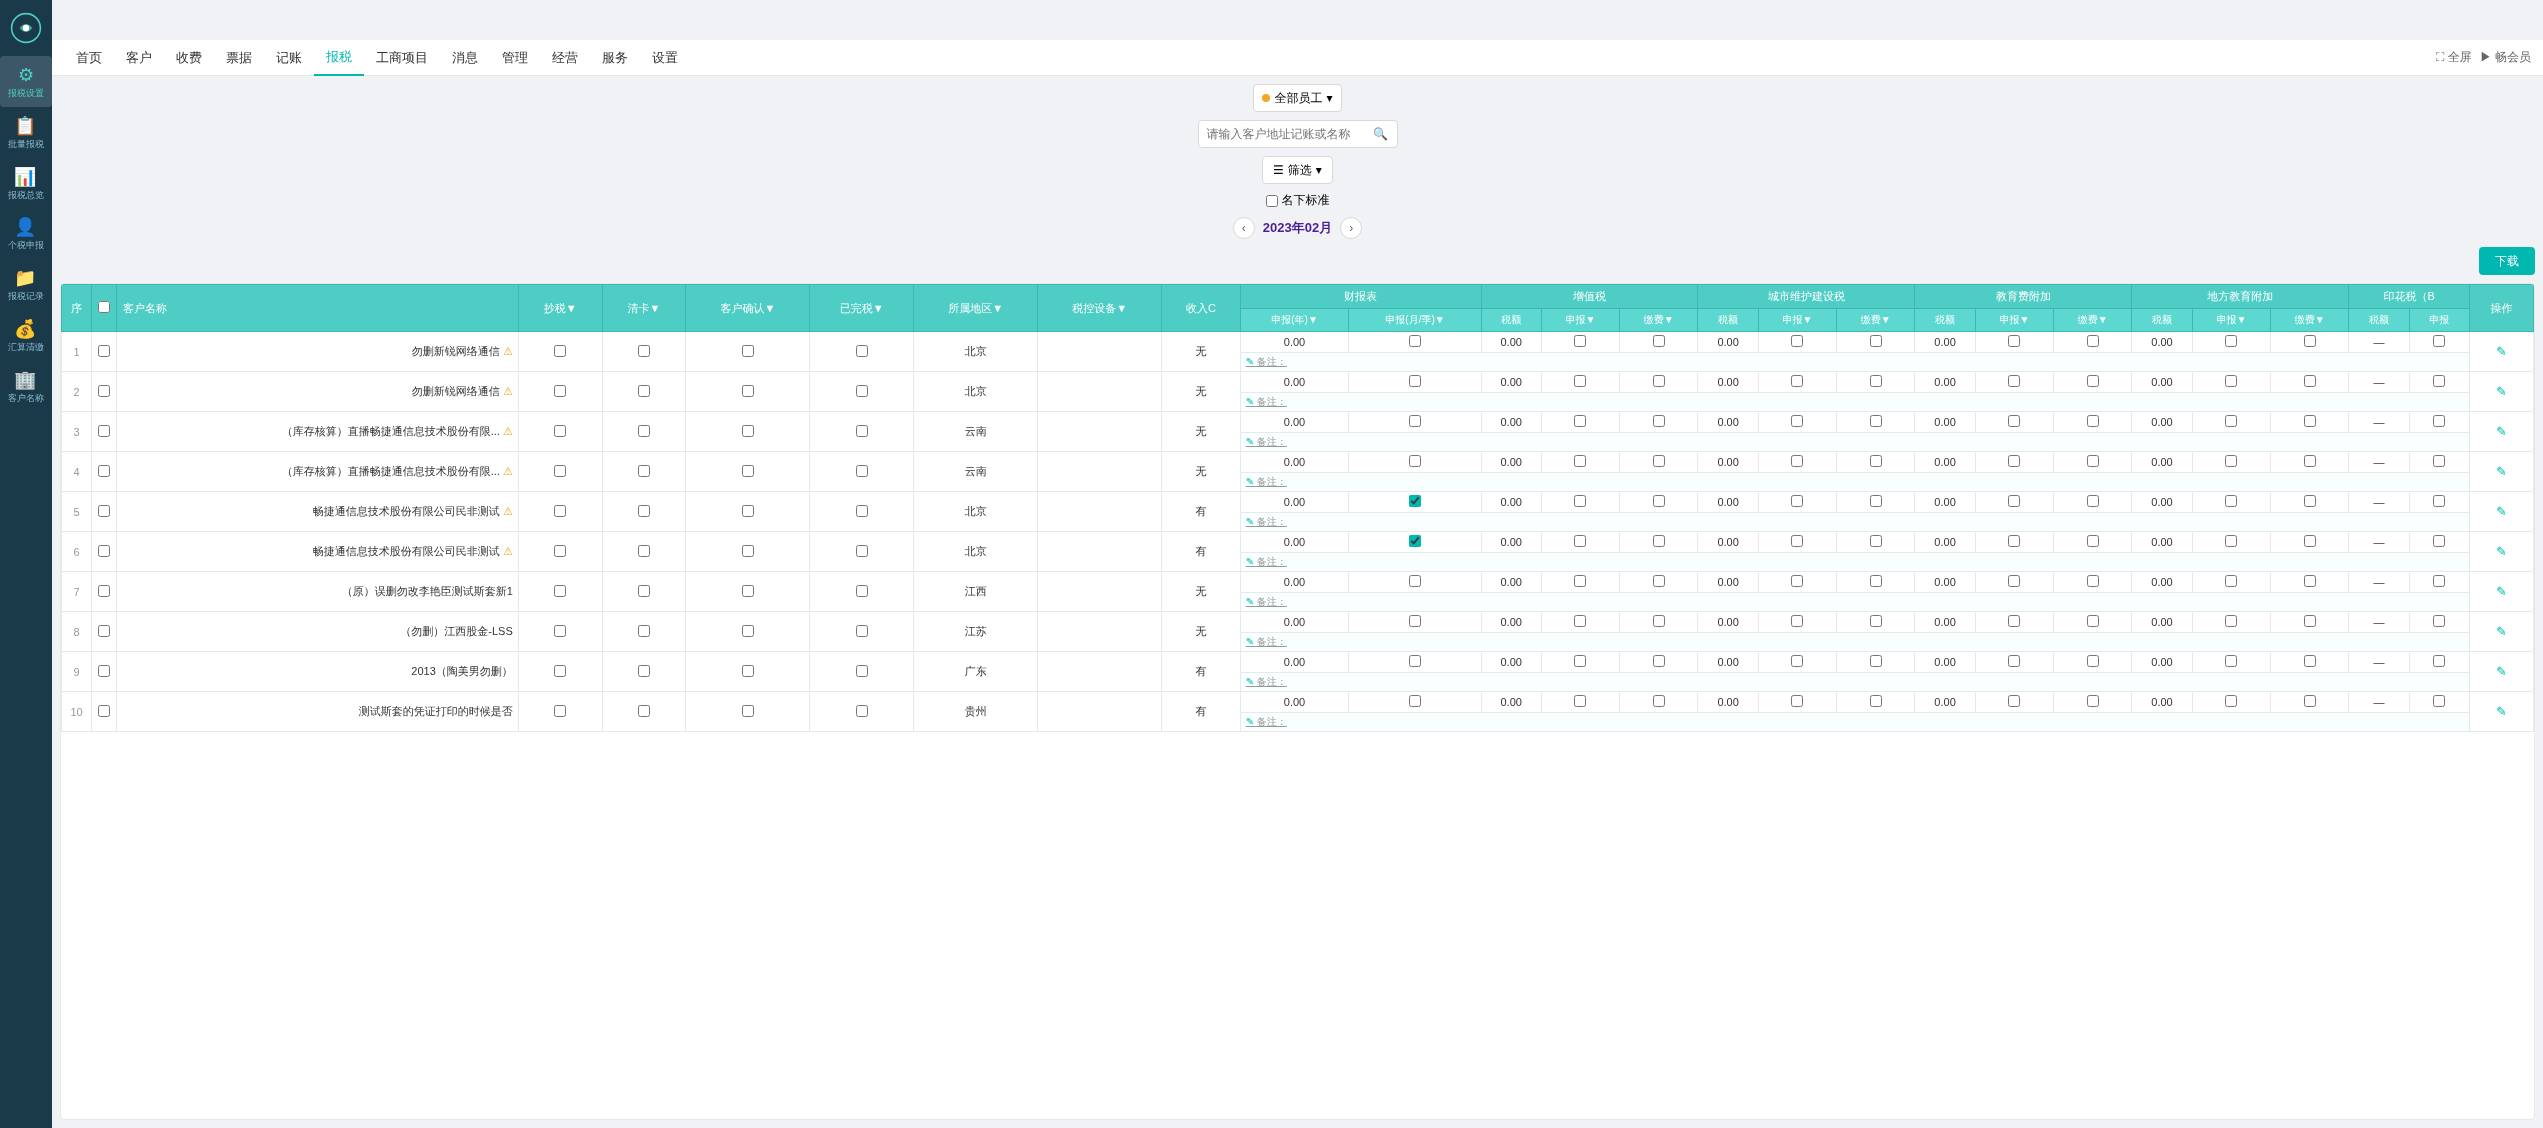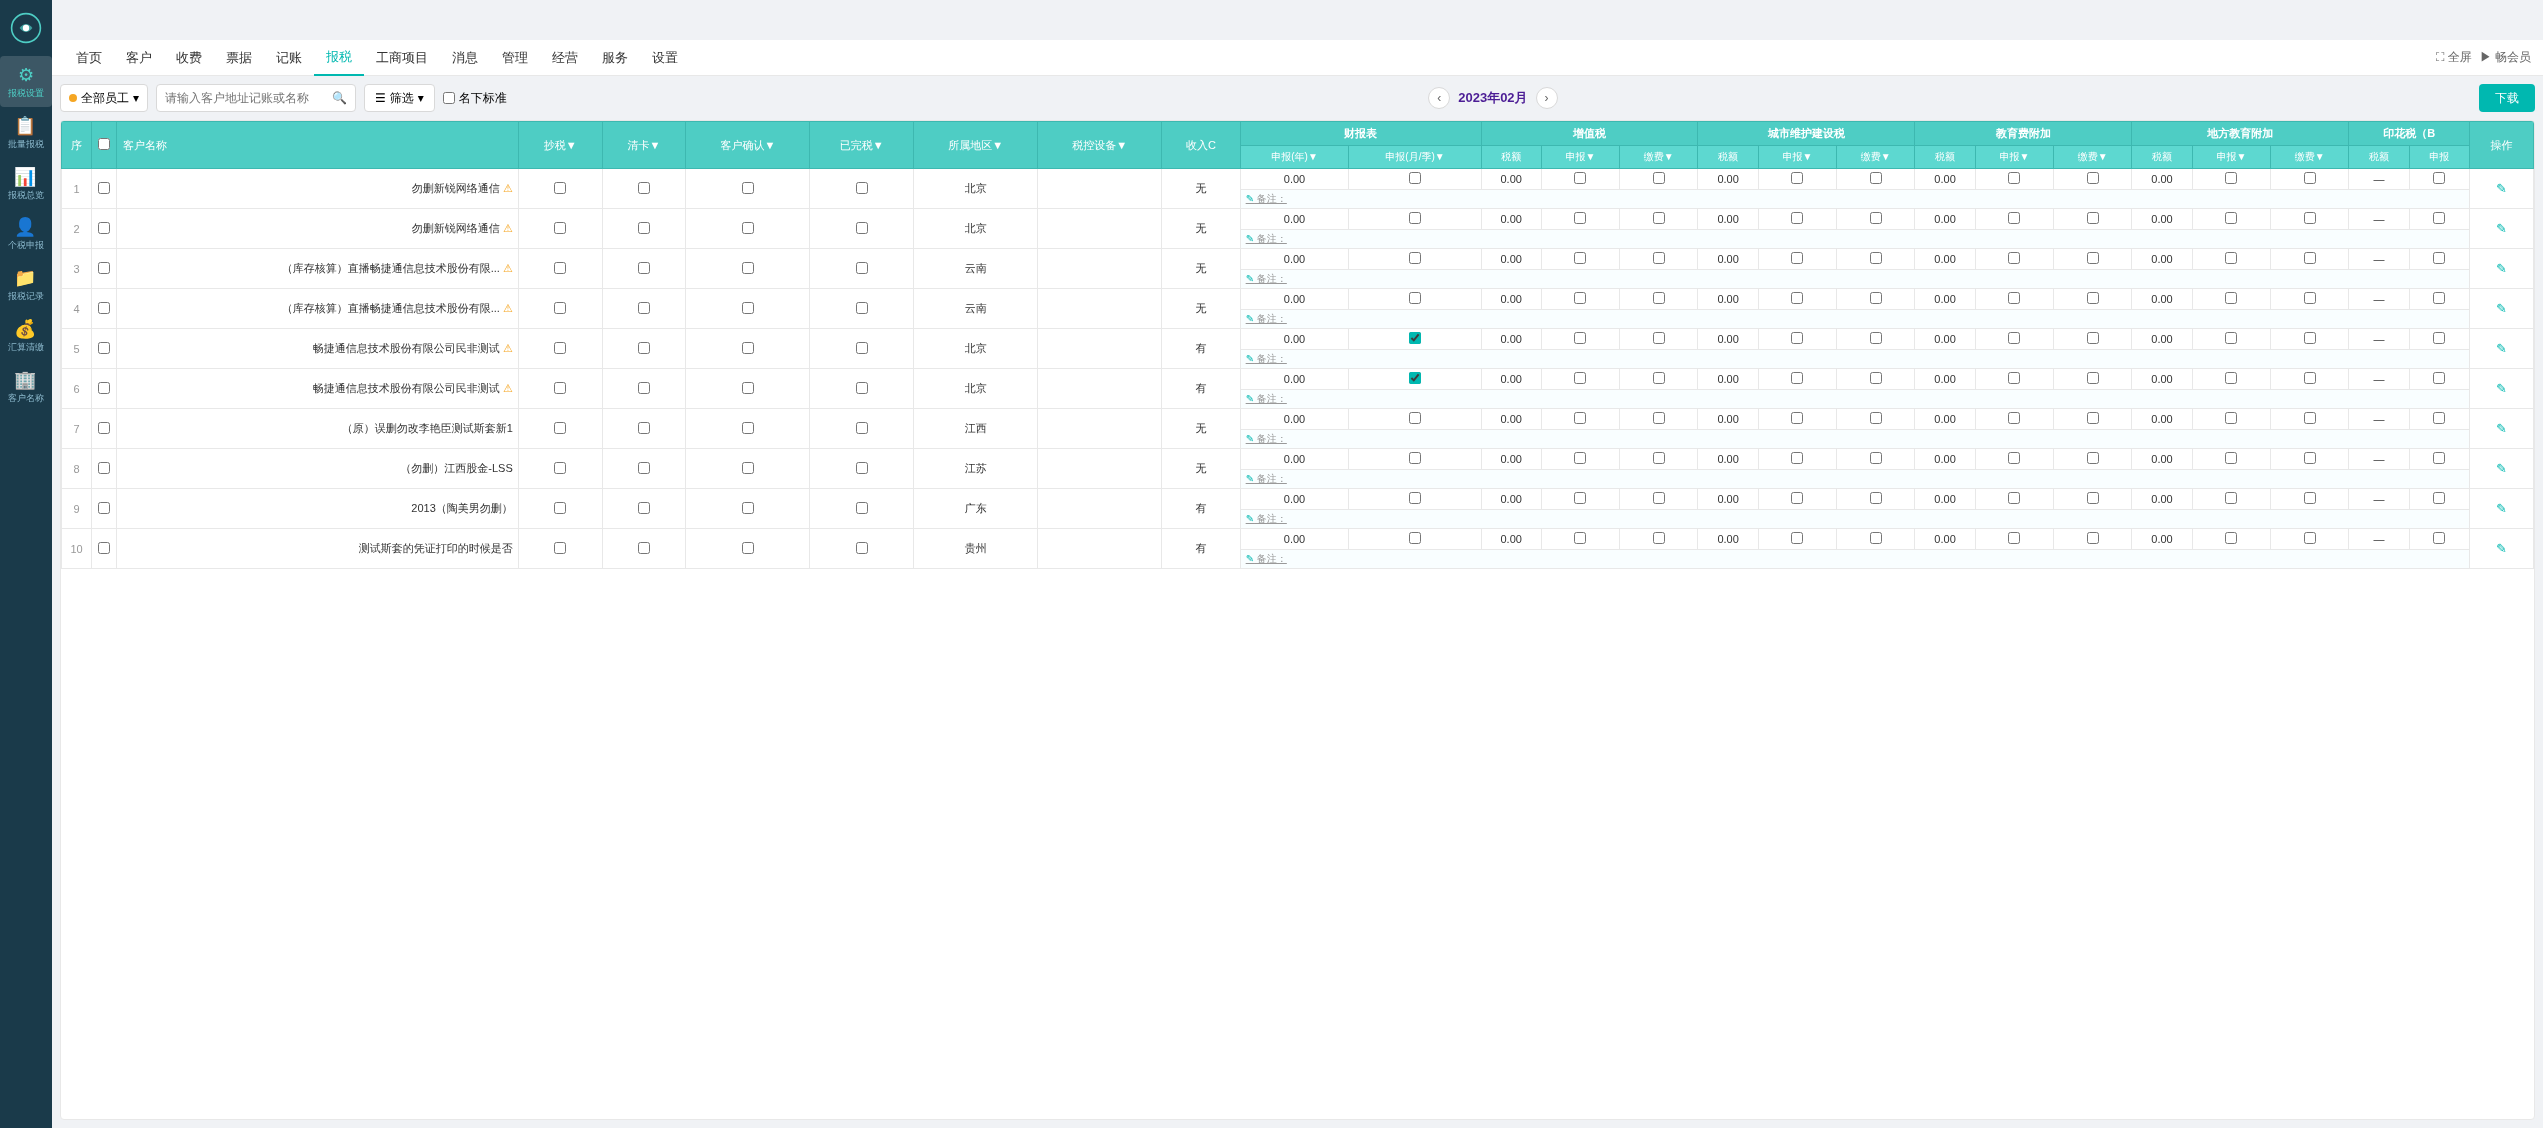--- a/index.html
+++ b/index.html
@@ -71,20 +71,21 @@
     
     .content { flex: 1; display: flex; flex-direction: column; overflow: hidden; padding: 8px; }
 
     
     .toolbar {
       display: flex;
       align-items: center;
       gap: 8px;
       margin-bottom: 8px;
       flex-shrink: 0;
+      flex-direction: column;
     }
     .toolbar-select {
       border: 1px solid #d9d9d9;
       border-radius: 4px;
       padding: 4px 8px;
       font-size: 12px;
       background: #fff;
       display: flex;
       align-items: center;
       gap: 4px;
@@ -201,21 +202,20 @@
     .edit-icon { color: #00b8b0; cursor: pointer; font-size: 13px; }
 
     .warn-icon { color: #f5a623; font-size: 11px; }
     .teal-checkbox { accent-color: #00b8b0; }
 
     .col-header-group {
       background: #4ecdc4;
       color: #fff;
       text-align: center;
       border: 1px solid #3db8b0;
-      font-weight: bold;
     }
   </style>
 </head>
 <body>
 
 <div class="sidebar">
   <div class="sidebar-logo">
     <svg viewBox="0 0 40 40" xmlns="http://www.w3.org/2000/svg">
       <circle cx="20" cy="20" r="18" fill="none" stroke="#4ecdc4" stroke-width="2"></circle>
       <path d="M12 20 Q20 10 28 20 Q20 30 12 20Z" fill="#4ecdc4" opacity="0.7"></path>

